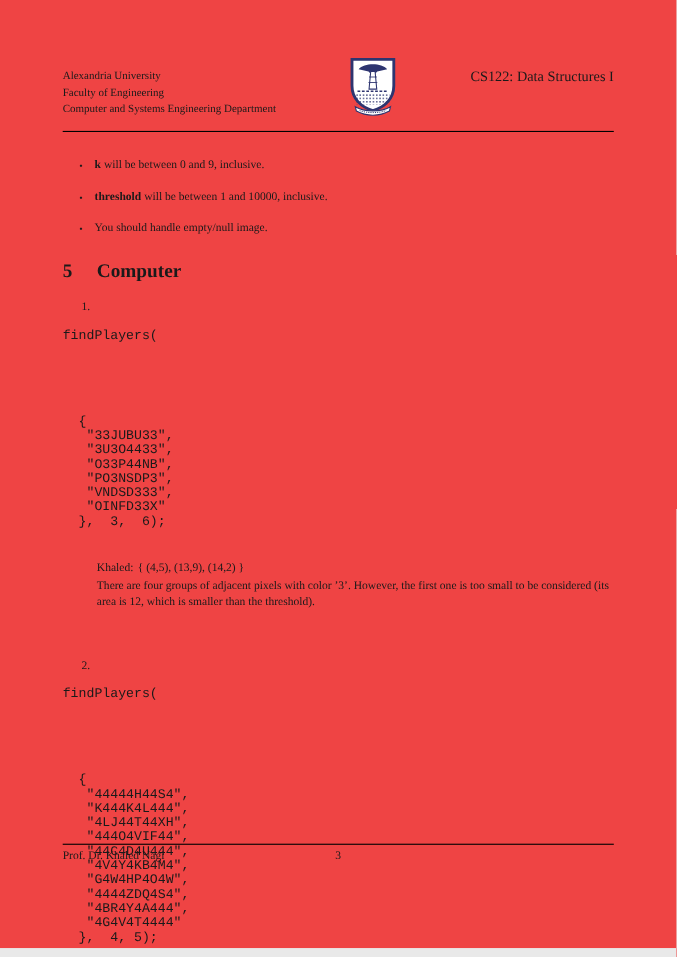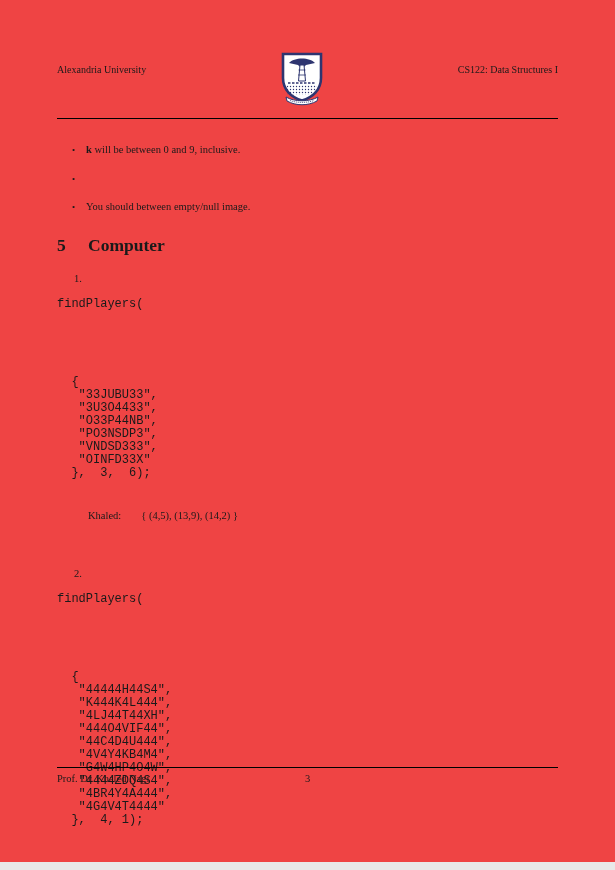--- a/index.html
+++ b/index.html
@@ -6,53 +6,55 @@
   .page{
     width:615px;height:862px;background:#ef4444;position:relative;
     margin:0 auto;overflow:hidden;color:#1a1a1a;
     font-family:"Liberation Serif","DejaVu Serif",serif;
   }
   .content{padding:0 57px;}
   
   .hdr{display:flex;justify-content:space-between;align-items:flex-start;margin-top:62px;}
   .hdr-left div{font-size:10px;line-height:15px;white-space:nowrap;}
   .hdr-logo{margin-top:-10px;flex:0 0 auto;}
-  .hdr-right{font-size:10px;line-height:15px;white-space:nowrap;}
+  .hdr-right{font-size:13px;line-height:15px;white-space:nowrap;}
   .rule{border-top:1.2px solid #000;margin-top:6px;}
   
   .bullets{margin-top:25px;}
   .bullet{display:flex;font-size:10.5px;line-height:12px;margin-bottom:16.5px;}
   .bullet .dot{width:14px;padding-left:15px;font-size:9px;}
   .bullet .b{font-weight:bold;}
   
   .heading{margin-top:22px;font-size:17.5px;font-weight:bold;display:flex;}
   .heading .num{width:31px;}
   
   .example{position:relative;margin-top:16px;}
   .example.second{margin-top:44px;}
   .ex-marker{position:absolute;left:17px;top:1px;font-size:10.5px;}
   .codeblock{font-family:"Liberation Mono","DejaVu Sans Mono",monospace;
              font-size:12px;line-height:13px;white-space:pre;}
   .returns{margin-left:31px;margin-top:2px;font-size:10.5px;line-height:15px;}
-  .returns .val{margin-left:20px;}
+  .returns .val{margin-left:4px;}
   .explanation{margin-left:31px;margin-top:1px;font-size:10.5px;line-height:15px;width:474px;}
   
   .footer{position:absolute;left:57px;right:57px;top:767px;border-top:1.2px solid #000;}
   .footer-row{position:relative;margin-top:5px;font-size:10.5px;}
   .footer-page{position:absolute;left:0;right:0;text-align:center;top:0;}
 </style>
 </head>
 <body>
 
 <div class="page">
   <div class="content">
 
     <div class="hdr">
       <div class="hdr-left">
         <div>Alexandria University</div>
+        <div>Faculty of Engineering</div>
+        <div>Computer and Systems Engineering Department</div>
       </div>
       <div class="hdr-logo">
         <svg width="44" height="56" viewBox="0 0 44 56" aria-hidden="true">
           <defs>
             <pattern id="stip" width="3" height="3" patternUnits="userSpaceOnUse">
               <circle cx="1.5" cy="1.5" r="0.7" fill="#2e3570"></circle>
             </pattern>
           </defs>
           <path d="M3 2 h38 v24 c0 12 -8.5 19.5 -19 22.5 C11.5 45.5 3 38 3 26 Z" fill="#ffffff" stroke="#2e3570" stroke-width="2.6"></path>
           <path d="M9 11 C14 5 30 5 35 11 L26 13 L22 17 L18 13 Z" fill="#2e3570"></path>
@@ -69,52 +71,54 @@
     </div>
     <div class="rule"></div>
 
     <div class="bullets">
       <div class="bullet">
         <span class="dot">•</span>
         <span><span class="b">k</span><span> will be between 0 and 9, inclusive.</span></span>
       </div>
       <div class="bullet">
         <span class="dot">•</span>
+        <span><span class="b">threshold</span><span> will be between 1 and 10000, inclusive.</span></span>
       </div>
       <div class="bullet">
         <span class="dot">•</span>
-        <span><span class="b"></span><span>You should between empty/null image.</span></span>
+        <span><span class="b"></span><span>You should handle empty/null image.</span></span>
       </div>
     </div>
 
     <div class="heading">
       <span class="num">5</span>
       <span>Computer</span>
     </div>
 
     <div class="example">
       <span class="ex-marker">1.</span>
       <div class="codeblock">
         <div>findPlayers(</div>
         <div>
           
         <div>  {</div><div>   "33JUBU33",</div><div>   "3U3O4433",</div><div>   "O33P44NB",</div><div>   "PO3NSDP3",</div><div>   "VNDSD333",</div><div>   "OINFD33X"</div><div>  },  3,  6);</div></div>
       </div>
       <div class="returns">
         <span>Khaled:</span><span class="val">{ (4,5), (13,9), (14,2) }</span>
       </div>
+      <div class="explanation">There are four groups of adjacent pixels with color ’3’. However, the first one is too small to be considered (its area is 12, which is smaller than the threshold).</div>
     </div>
 
     <div class="example second">
       <span class="ex-marker">2.</span>
       <div class="codeblock">
         <div>findPlayers(</div>
         <div>
           
-        <div>  {</div><div>   "44444H44S4",</div><div>   "K444K4L444",</div><div>   "4LJ44T44XH",</div><div>   "444O4VIF44",</div><div>   "44C4D4U444",</div><div>   "4V4Y4KB4M4",</div><div>   "G4W4HP4O4W",</div><div>   "4444ZDQ4S4",</div><div>   "4BR4Y4A444",</div><div>   "4G4V4T4444"</div><div>  },  4, 1);</div></div>
+        <div>  {</div><div>   "44444H44S4",</div><div>   "K444K4L444",</div><div>   "4LJ44T44XH",</div><div>   "444O4VIF44",</div><div>   "44C4D4U444",</div><div>   "4V4Y4KB4M4",</div><div>   "G4W4HP4O4W",</div><div>   "4444ZDQ4S4",</div><div>   "4BR4Y4A444",</div><div>   "4G4V4T4444"</div><div>  },  4, 5);</div></div>
       </div>
 
     </div>
 
   </div>
 
   <div class="footer">
     <div class="footer-row">
       <span>Prof. Dr. Khaled Nagi</span>
       <span class="footer-page">3</span>

